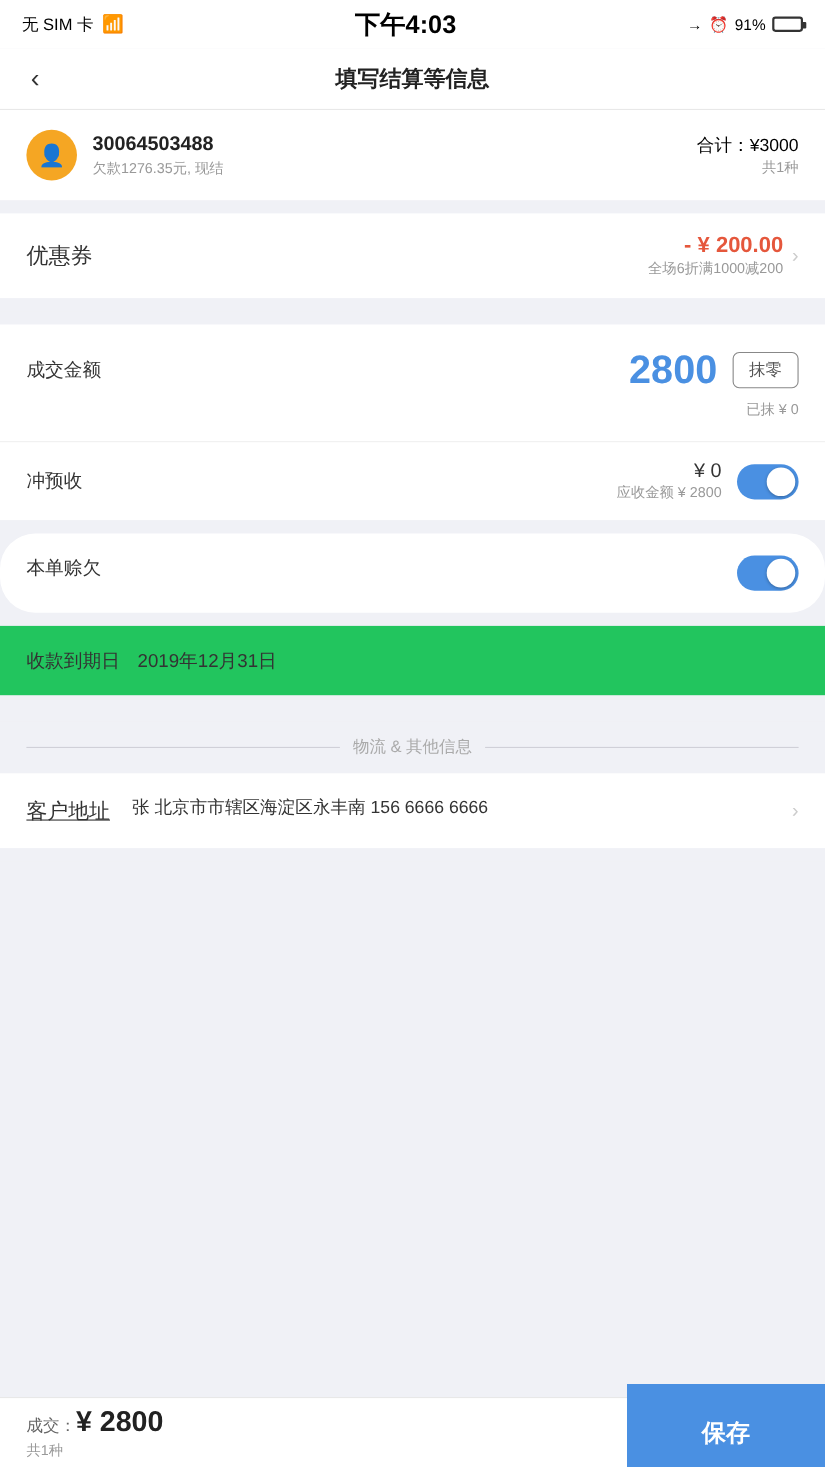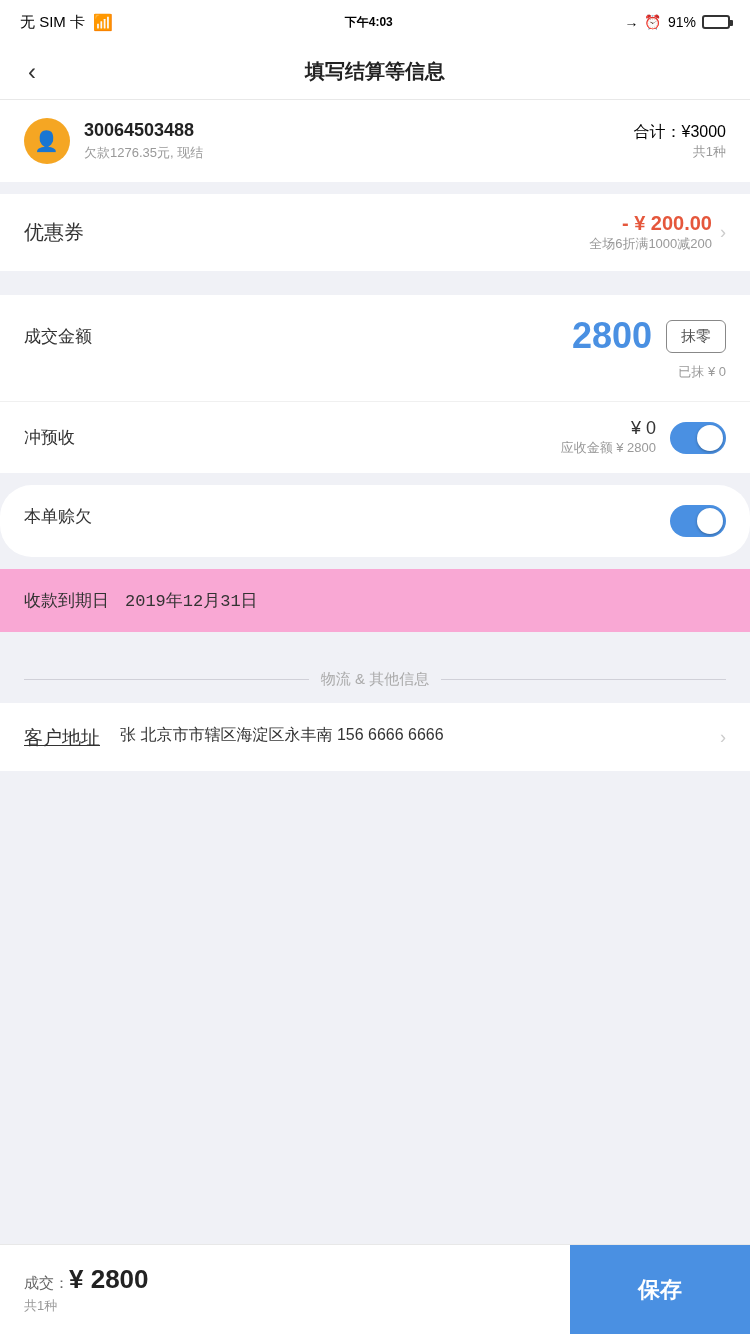--- a/index.html
+++ b/index.html
@@ -18,21 +18,21 @@
       height: 44px;
       background: #fff;
       display: flex;
       align-items: center;
       justify-content: space-between;
       padding: 0 20px;
       font-size: 15px;
       font-weight: 500;
     }
     .status-left { display: flex; align-items: center; gap: 8px; }
-    .status-center { font-size: 12px; font-weight: 600; }
+    .status-center { font-size: 23px; font-weight: 600; }
     .status-right { display: flex; align-items: center; gap: 6px; font-size: 14px; }
     .wifi-icon { font-size: 16px; }
     .battery-bar {
       width: 28px; height: 14px; border: 2px solid #333; border-radius: 3px;
       position: relative; display: inline-block;
     }
     .battery-bar::after {
       content: '';
       position: absolute;
       right: -5px; top: 3px;
@@ -185,24 +185,23 @@
       display: flex;
       align-items: flex-start;
       justify-content: space-between;
       margin-bottom: 12px;
       border-radius: 32px;
     }
     .debt-label { font-size: 17px; color: #333; }
 
     
     .duedate-section {
-      background: #f9a8d4;
+      background: #22c55e;
       padding: 20px 24px;
       margin-bottom: 12px;
-      font-family: Liberation Mono, monospace;
     }
     .duedate-row { display: flex; align-items: center; gap: 16px; }
     .duedate-label { font-size: 17px; color: #333; }
     .duedate-value { font-size: 17px; color: #333; }
 
     
     .divider-text {
       background: #f0f1f6;
       padding: 14px 24px;
       display: flex;
@@ -231,21 +230,21 @@
     .address-label { font-size: 19px; color: #333; flex-shrink: 0; margin-right: 20px; margin-top: 2px; text-decoration: underline; }
     .address-content { font-size: 16px; color: #333; flex: 1; line-height: 1.5; }
     .address-chevron { color: #ccc; font-size: 18px; margin-top: 4px; }
 
     
     .bottom-bar {
       position: fixed;
       bottom: 0;
       left: 0;
       width: 750px;
-      height: 90px;
+      height: 64px;
       background: #fff;
       display: flex;
       align-items: center;
       border-top: 1px solid #e8e8e8;
     }
     .bottom-left {
       flex: 1;
       padding: 0 24px;
     }
     .bottom-deal { font-size: 15px; color: #666; }

